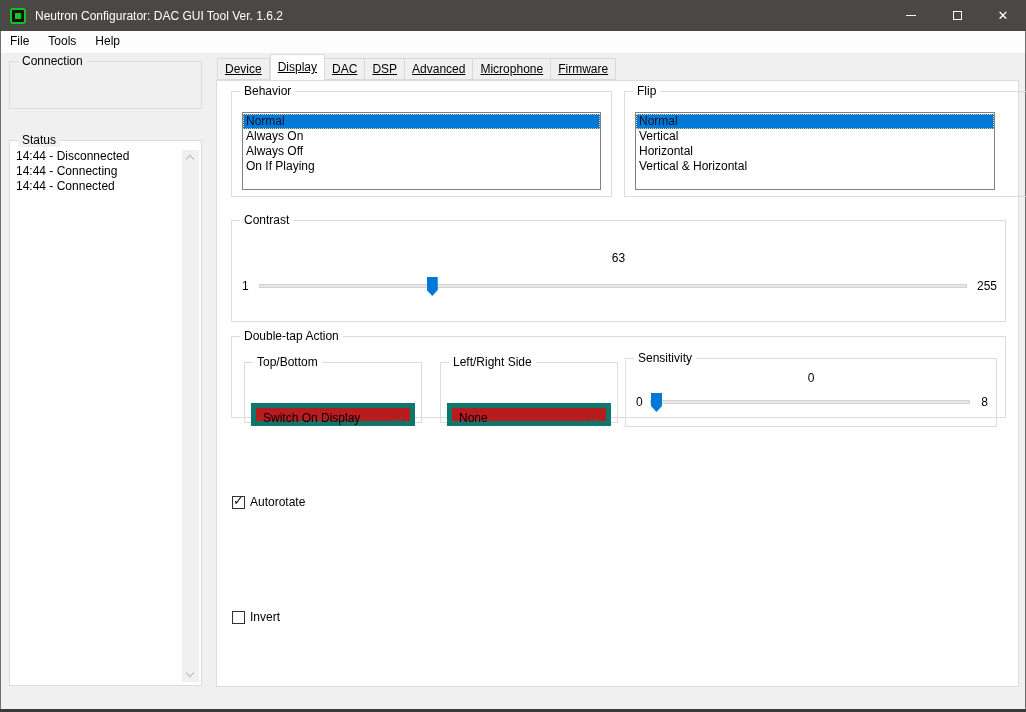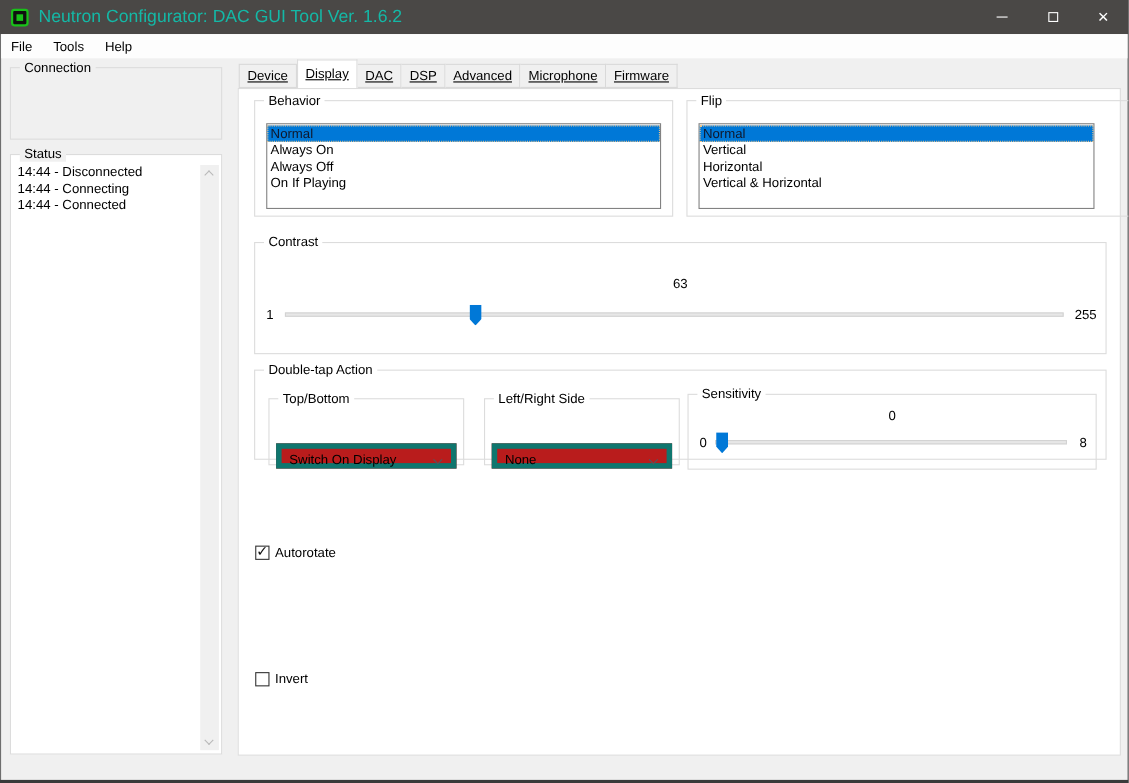--- a/index.html
+++ b/index.html
@@ -9,28 +9,28 @@
     background:#f0f0f0;
     font-family:"Liberation Sans", sans-serif;
     font-size:12px; color:#000;
     box-shadow: inset 1px 0 0 #6e6e6e, inset -1px 0 0 #6e6e6e;
     overflow:hidden;
   }
   
   .titlebar{ position:absolute; left:0; top:0; width:100%; height:31px; background:#4a4846; display:flex; align-items:center; }
   .app-icon{ width:16px; height:16px; margin:0 9px 0 10px; background:#101010; border:2px solid #19c119; border-radius:3px; position:relative; }
   .app-icon::after{ content:""; position:absolute; left:3px; top:3px; width:6px; height:6px; background:#19c119; }
-  .title-text{ color:#14b8a6; font-size:16px; }
+  .title-text{ color:#ffffff; font-size:12px; }
   .win-btns{ position:absolute; right:0; top:0; height:31px; display:flex; }
   .win-btn{ width:46px; height:31px; display:flex; align-items:center; justify-content:center; color:#fff; }
   .glyph-min{ width:10px; height:1px; background:#fff; }
   .glyph-max{ width:9px; height:9px; border:1px solid #fff; }
   .glyph-close{ font-size:13px; line-height:13px; color:#fff; }
   
-  .menubar{ position:absolute; left:1px; top:31px; width:1024px; height:22px; background:#fdfdfd; display:flex; align-items:center; }
+  .menubar{ position:absolute; left:1px; top:31px; width:1024px; height:22px; background:#fdfdfd; display:flex; }
   .menu-item{ padding:3px 10px 4px 9px; }
   
   .groupbox{ position:absolute; border:1px solid #dcdcdc; }
   .gb-label{ position:absolute; top:-8px; left:8px; padding:0 4px; background:#f0f0f0; line-height:14px; white-space:nowrap; }
   .on-white > .gb-label{ background:#ffffff; }
   
   .btn{ position:absolute; background:#e1e1e1; border:1px solid #979797; text-align:center; }
   .status-group{ background:#ffffff; }
   .status-list{ position:absolute; left:4px; top:8px; right:22px; bottom:4px; overflow:hidden; }
   .status-entry{ line-height:15px; padding-left:2px; white-space:nowrap; }
@@ -85,21 +85,21 @@
         </div>
     </div>
   </div>
 
   <div class="menubar">
     <div class="menu-item">File</div>
     <div class="menu-item">Tools</div>
     <div class="menu-item">Help</div>
   </div>
 
-  <div class="groupbox" style="left:9px; top:61px; width:193px; height:66px;">
+  <div class="groupbox" style="left:9px; top:61px; width:193px; height:48px;">
     <span class="gb-label">Connection</span>
   </div>
 
   <div class="groupbox status-group" style="left:9px; top:140px; width:193px; height:546px;">
     <span class="gb-label">Status</span>
     <div class="status-list">
       <div class="status-entry">14:44 - Disconnected</div>
       <div class="status-entry">14:44 - Connecting</div>
       <div class="status-entry">14:44 - Connected</div>
     </div>

